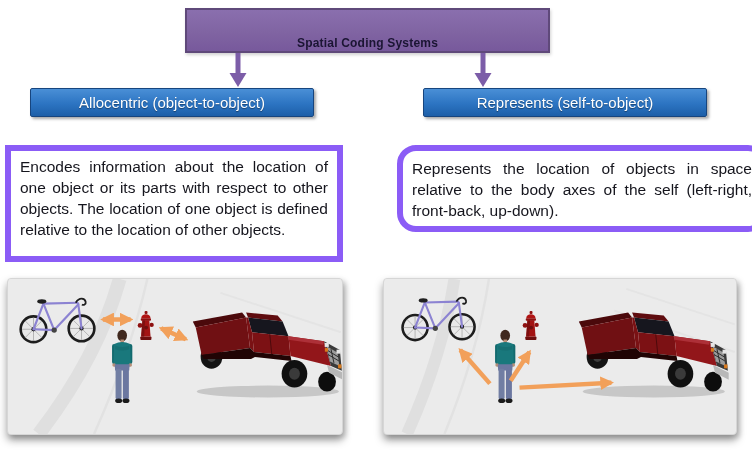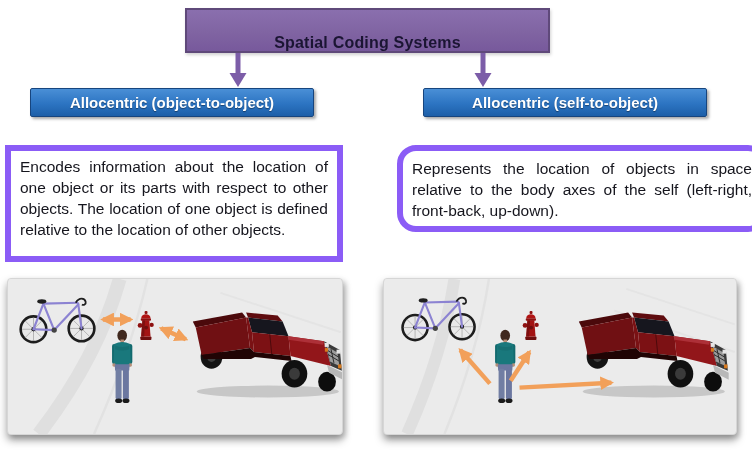--- a/index.html
+++ b/index.html
@@ -8,35 +8,35 @@
     font-family:"Liberation Sans",sans-serif;overflow:hidden;
   }
   
   .root-box{
     position:absolute;left:185px;top:8px;width:365px;height:45px;
     background:linear-gradient(180deg,#8a6fae 0%,#8064A2 55%,#77599c 100%);
     border:2px solid #5F497A;box-sizing:border-box;
     display:flex;align-items:center;justify-content:center;
     box-shadow:1px 2px 3px rgba(0,0,0,0.18);
   }
-  .root-box span{font-size:16px;font-weight:bold;color:#1b1533;letter-spacing:0.2px;margin-top:24px;}
+  .root-box span{font-size:12px;font-weight:bold;color:#1b1533;letter-spacing:0.2px;margin-top:24px;}
   
   .connectors{position:absolute;left:0;top:52px;width:752px;height:37px;}
   
   .branch-header{
     position:absolute;top:88px;height:29px;box-sizing:border-box;
     background:linear-gradient(180deg,#4A8FD6 0%,#2C74C2 55%,#1D5FA8 100%);
     border:1px solid #17457E;border-radius:2px;
     display:flex;align-items:center;justify-content:center;
     box-shadow:2px 2px 3px rgba(0,0,0,0.35);
   }
   .branch-header.left{left:30px;width:284px;}
   .branch-header.right{left:423px;width:284px;}
   .branch-header span{
-    color:#ffffff;font-weight:bold;font-size:15px;
+    color:#ffffff;font-weight:normal;font-size:15px;
     text-shadow:0 1px 1px rgba(0,0,0,0.4);white-space:nowrap;
   }
   
   .desc-box{
     position:absolute;top:145px;background:#ffffff;border:6px solid #8b5cf6;
     box-sizing:border-box;padding:5px 9px;
   }
   .desc-box.left{left:5px;width:338px;height:117px;}
   .desc-box.right{left:397px;width:370px;height:87px;padding-top:7px;border-radius:19px;}
   .desc-box p{
@@ -168,21 +168,21 @@
     <g>
       <path d="M483,1 L483,21" stroke="#7C5DA8" stroke-width="5"></path>
       <polygon points="474.5,21 491.5,21 483,35" fill="#7C5DA8"></polygon>
     </g>
   </svg>
 
   <div class="branch-header left">
     <span>Allocentric (object-to-object)</span>
   </div>
   <div class="branch-header right">
-    <span>Allocentric (self-to-object)</span>
+    <span>Represents (self-to-object)</span>
   </div>
 
   <div class="desc-box left">
     <p>Encodes information about the location of one object or its parts with respect to other objects. The location of one object is defined relative to the location of other objects.</p>
   </div>
   <div class="desc-box right">
     <p>Represents the location of objects in space relative to the body axes of the self (left-right, front-back, up-down).</p>
   </div>
 
   <div class="scene left">

